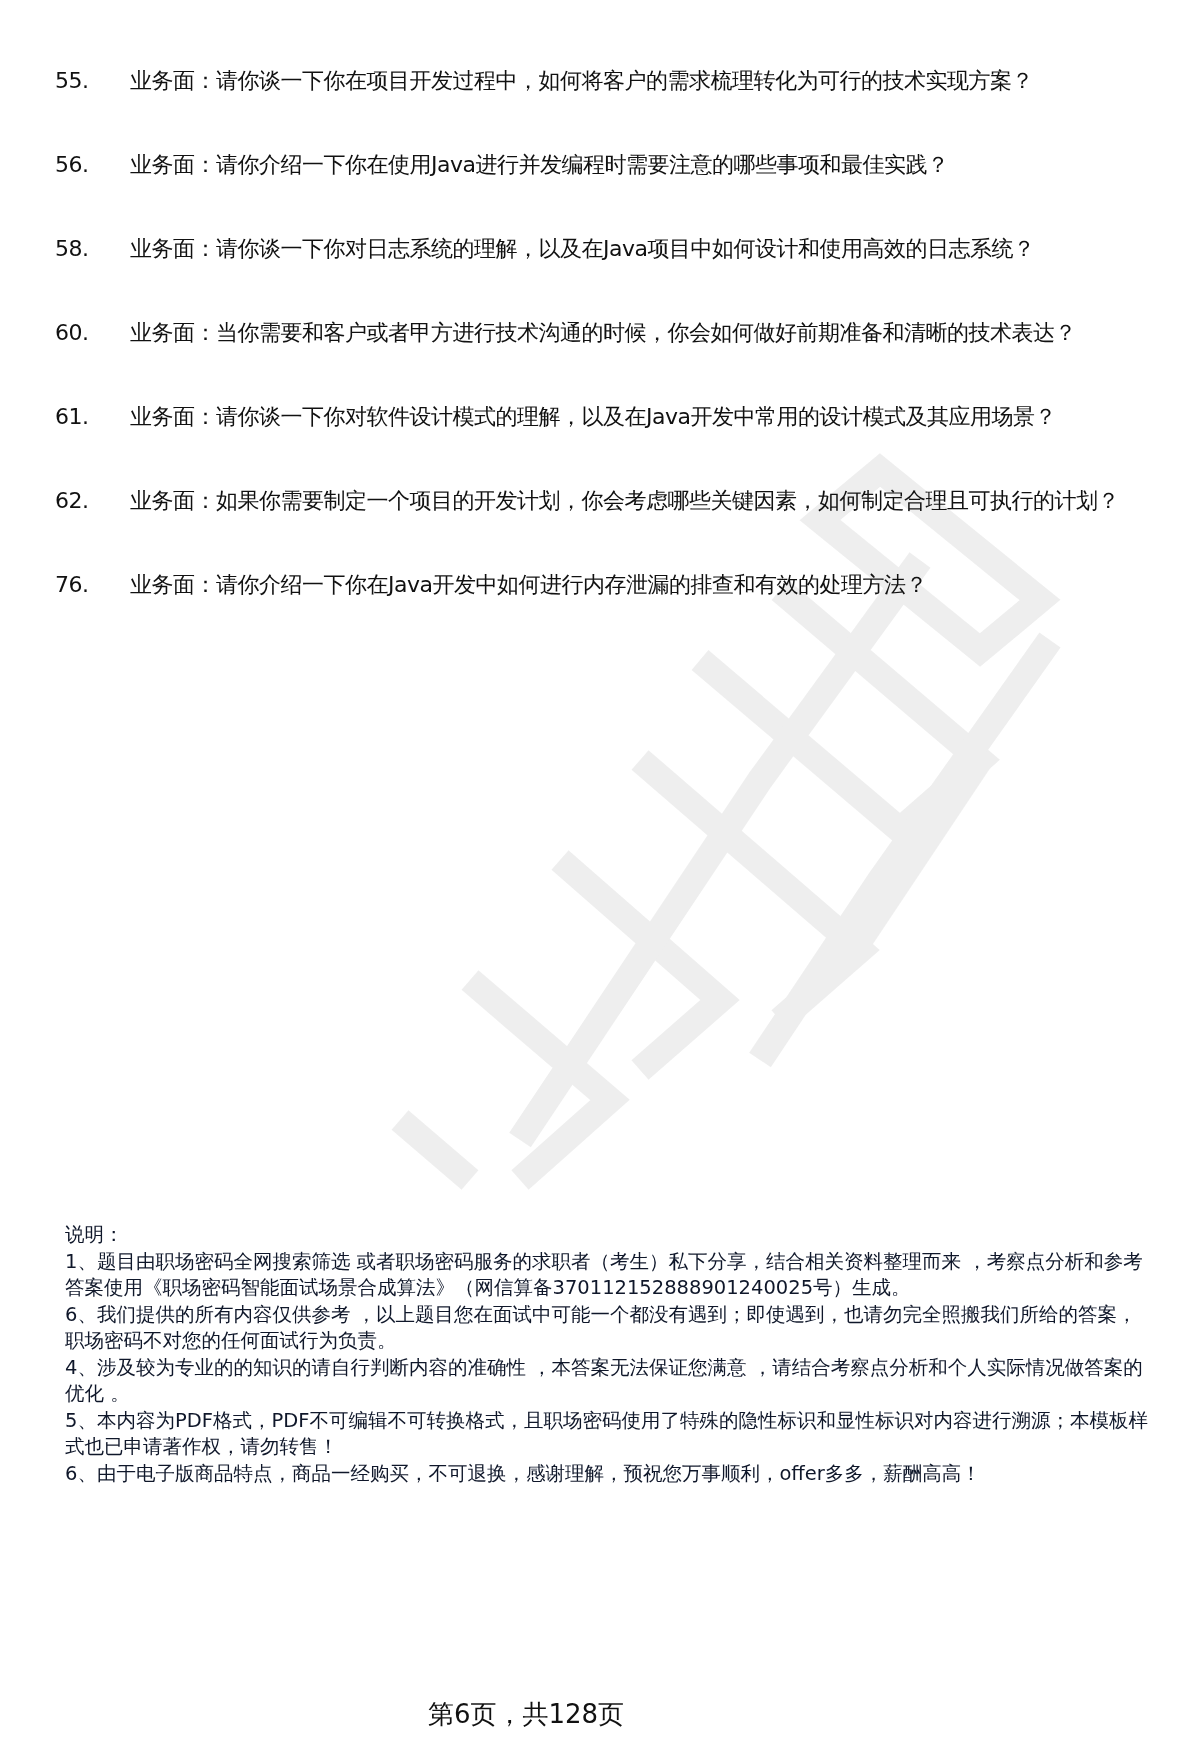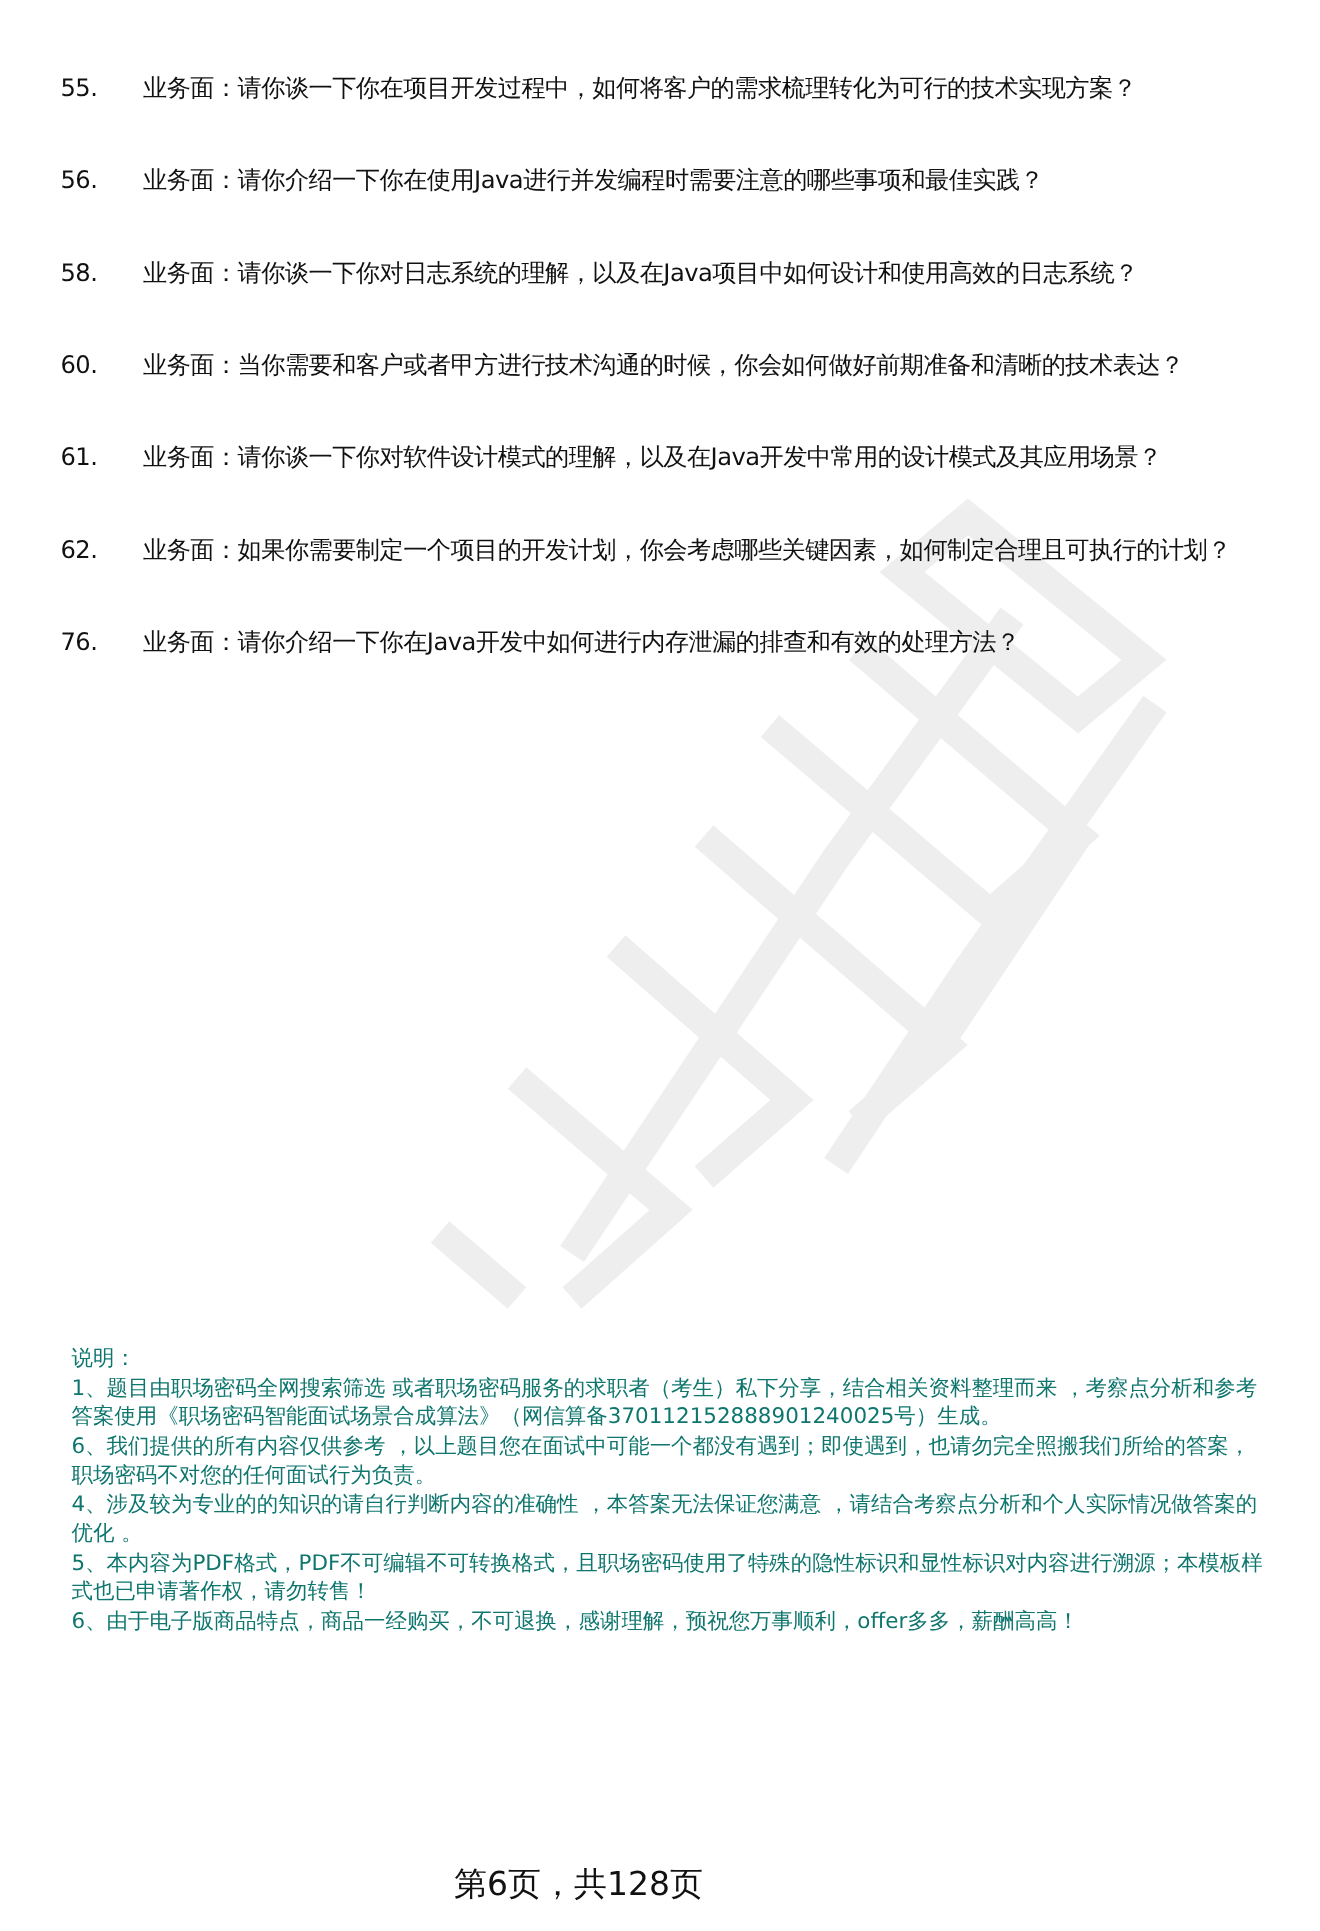--- a/index.html
+++ b/index.html
@@ -46,33 +46,33 @@
       flex: 1 1 auto;
       width: 1000px;
     }
     .notes {
       position: absolute;
       left: 65px;
       top: 1222px;
       width: 1090px;
       font-size: 19.5px;
       line-height: 26.5px;
-      color: #0f766e;
+      color: #0f172a;
       z-index: 1;
     }
     .notes p {
       margin: 0;
     }
     .footer {
       position: absolute;
       left: 0;
       top: 1694px;
       width: 1052px;
       text-align: center;
-      font-size: 30px;
+      font-size: 26px;
       line-height: 40px;
       color: #111111;
       z-index: 1;
     }
   </style>
 </head>
 <body>
 
 <svg class="watermark" viewBox="0 0 1200 1755" xmlns="http://www.w3.org/2000/svg">
   <g fill="none" stroke="#ececec" stroke-width="26" stroke-linejoin="miter" opacity="0.85">

